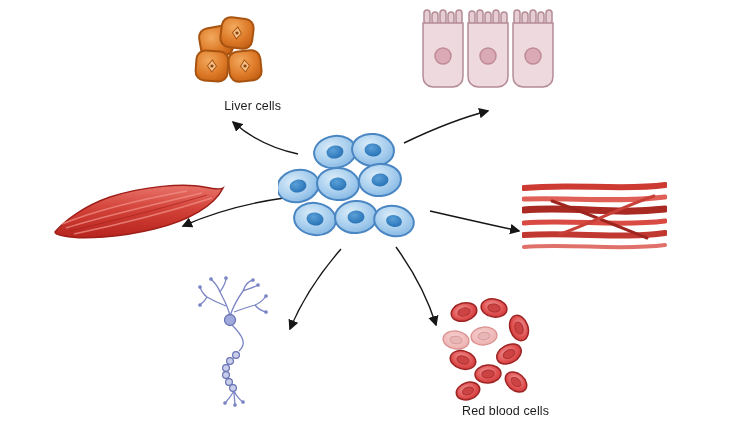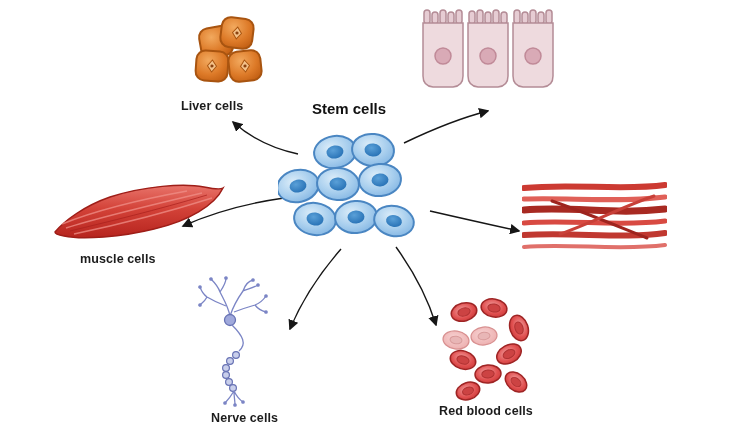--- a/index.html
+++ b/index.html
@@ -2,21 +2,21 @@
 <html><head>
 <meta charset="utf-8">
 <style>
   html,body{margin:0;padding:0;background:#fff;}
   .canvas{
     position:relative;width:740px;height:440px;background:#ffffff;
     font-family:"Liberation Sans",sans-serif;overflow:hidden;
   }
   .fig{position:absolute;}
   .label{
-    position:absolute;text-align:left;font-weight:700;
+    position:absolute;text-align:right;font-weight:400;
     font-size:12.5px;color:#1c1c1c;letter-spacing:.1px;
   }
   .title{
     position:absolute;text-align:center;font-weight:700;
     font-size:15px;color:#111;
   }
   .arrows{position:absolute;left:0;top:0;pointer-events:none;}
 </style>
 </head>
 <body>
@@ -272,20 +272,17 @@
           <ellipse rx="12" ry="8.5" fill="url(#rbg)"></ellipse>
           <ellipse rx="5.6" ry="3.7" fill="#cc4343" stroke="#b03232" stroke-width="1"></ellipse>
         </g>
       <g transform="translate(32,95) rotate(-18)">
           <ellipse rx="12" ry="8.5" fill="url(#rbg)"></ellipse>
           <ellipse rx="5.6" ry="3.7" fill="#cc4343" stroke="#b03232" stroke-width="1"></ellipse>
         </g>
     </g>
   </svg>
 
-  <div class="title" style="left:294px;top:100px;width:110px;">Stem cells</div>
 
   <div class="label" style="left:181px;top:99px;width:100px;">Liver cells</div>
-  <div class="label" style="left:80px;top:252px;width:100px;">muscle cells</div>
-  <div class="label" style="left:211px;top:411px;width:100px;">Nerve cells</div>
   <div class="label" style="left:439px;top:404px;width:110px;">Red blood cells</div>
 
 </div>
 
 </body></html>

